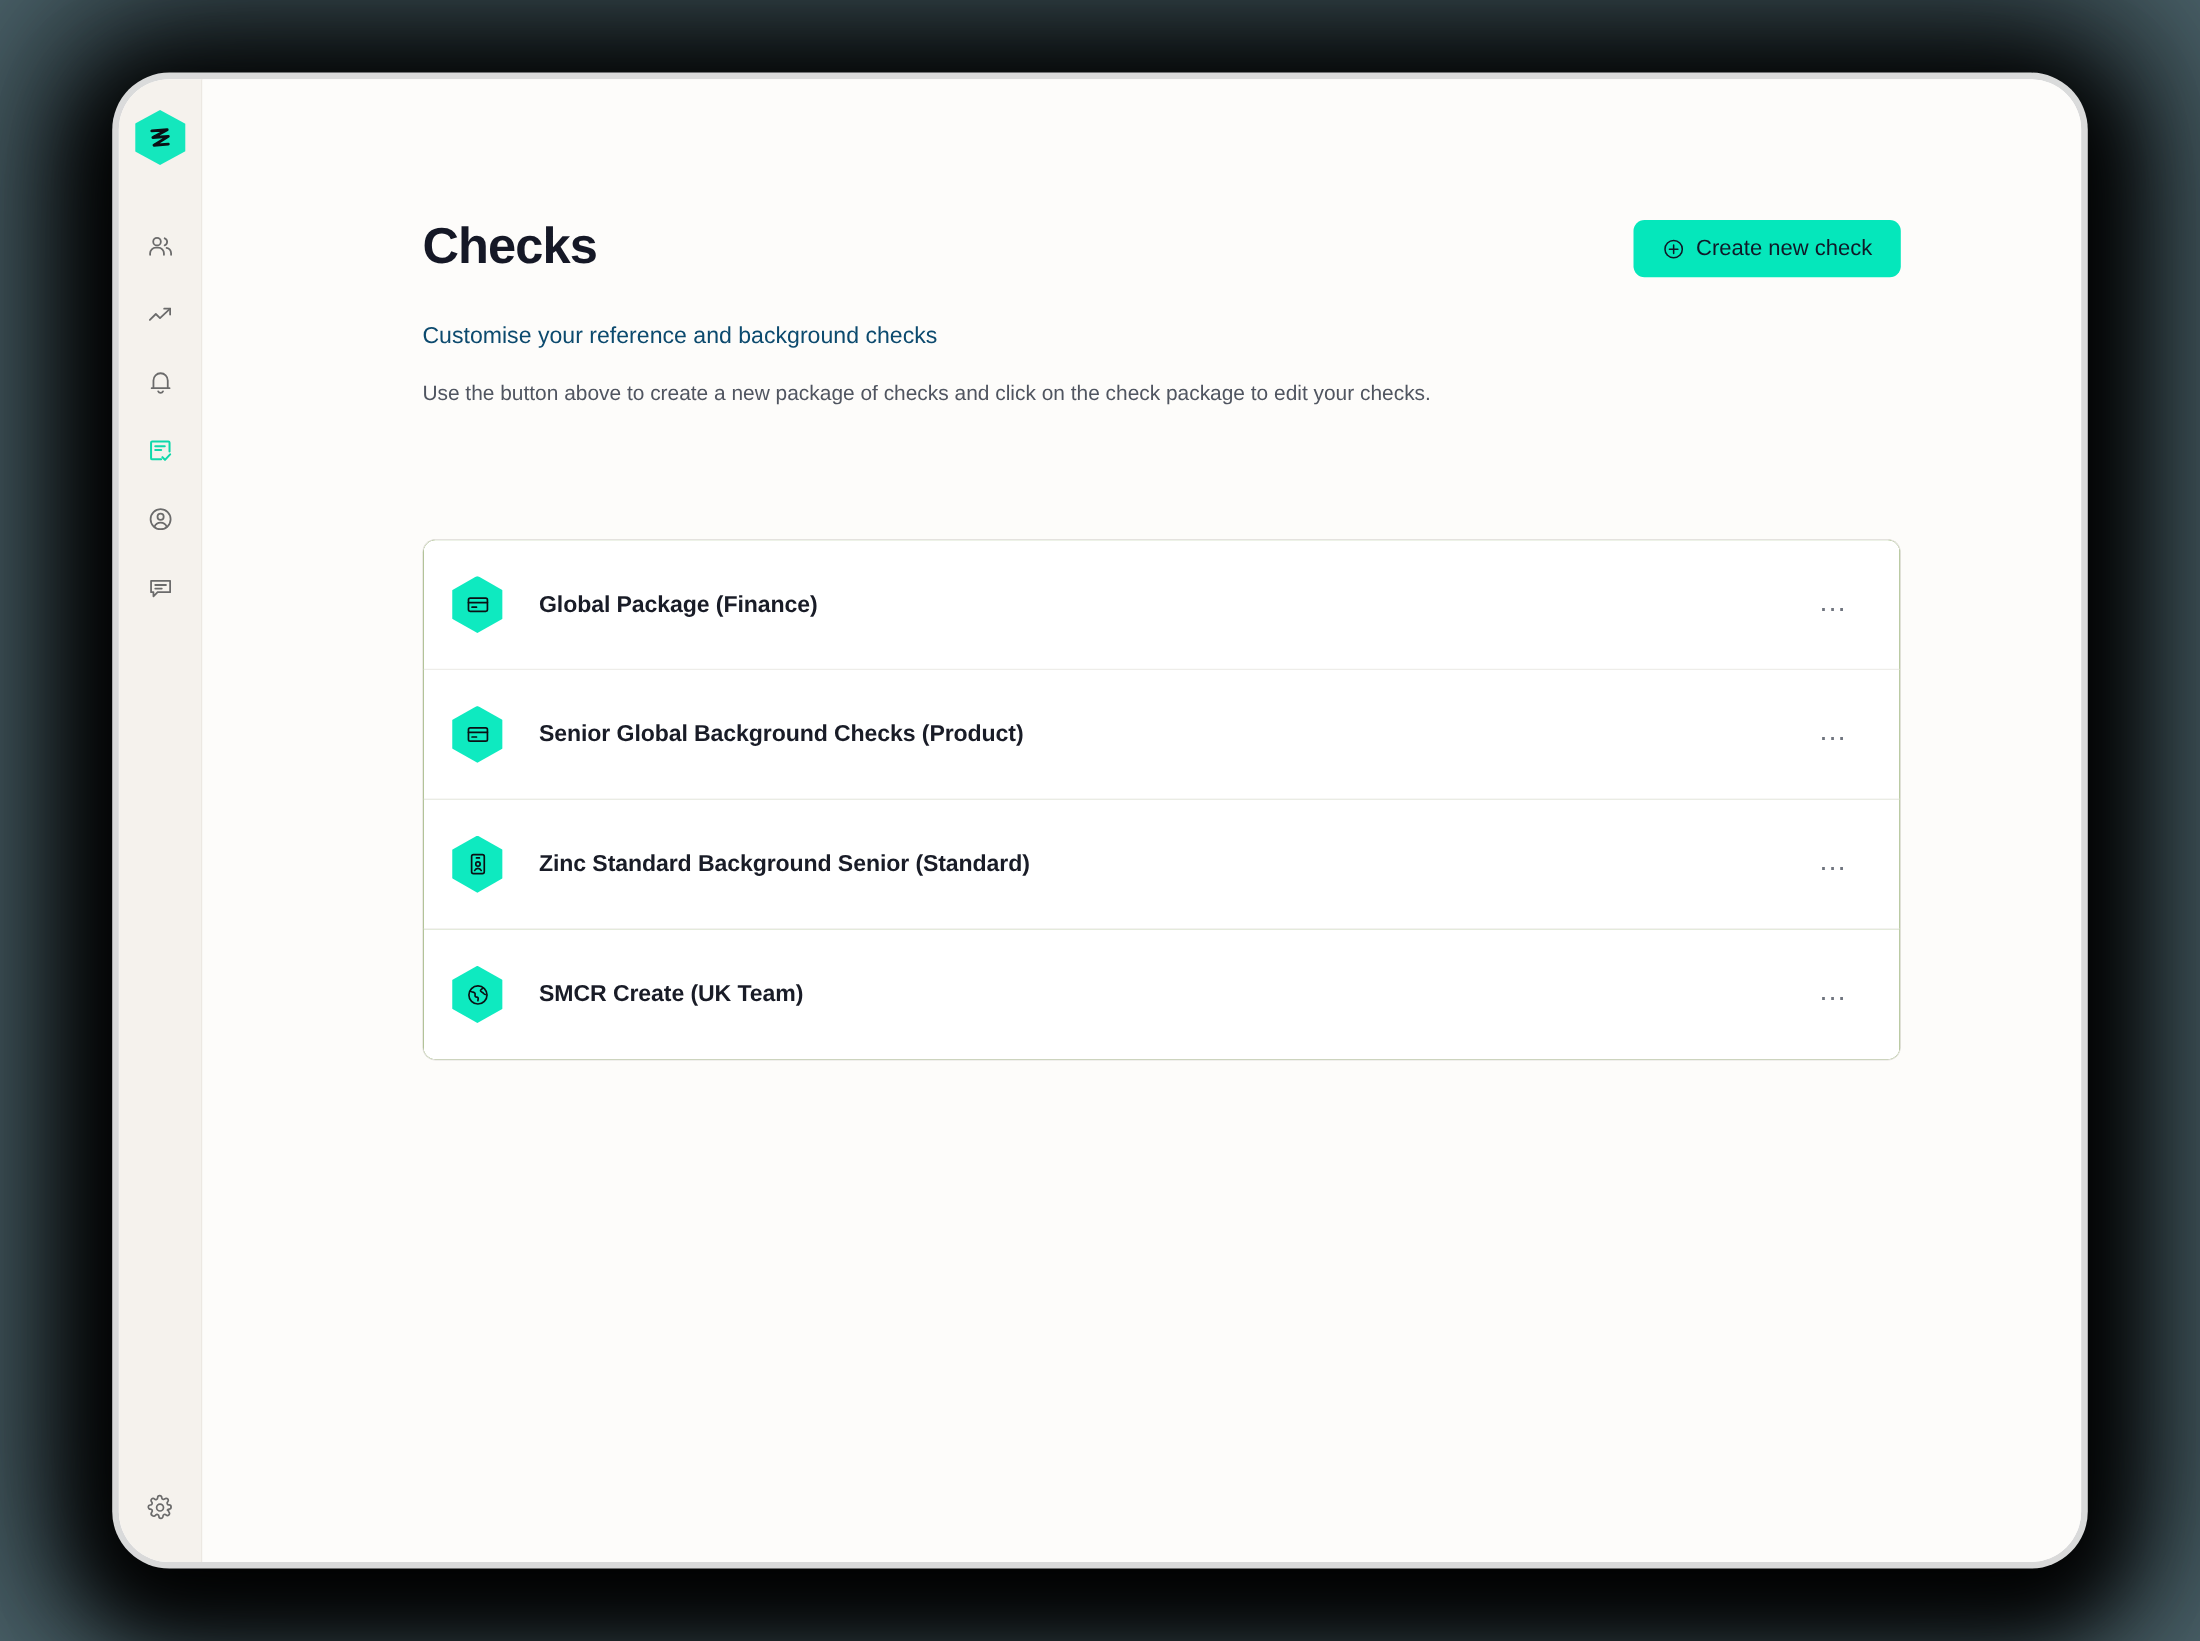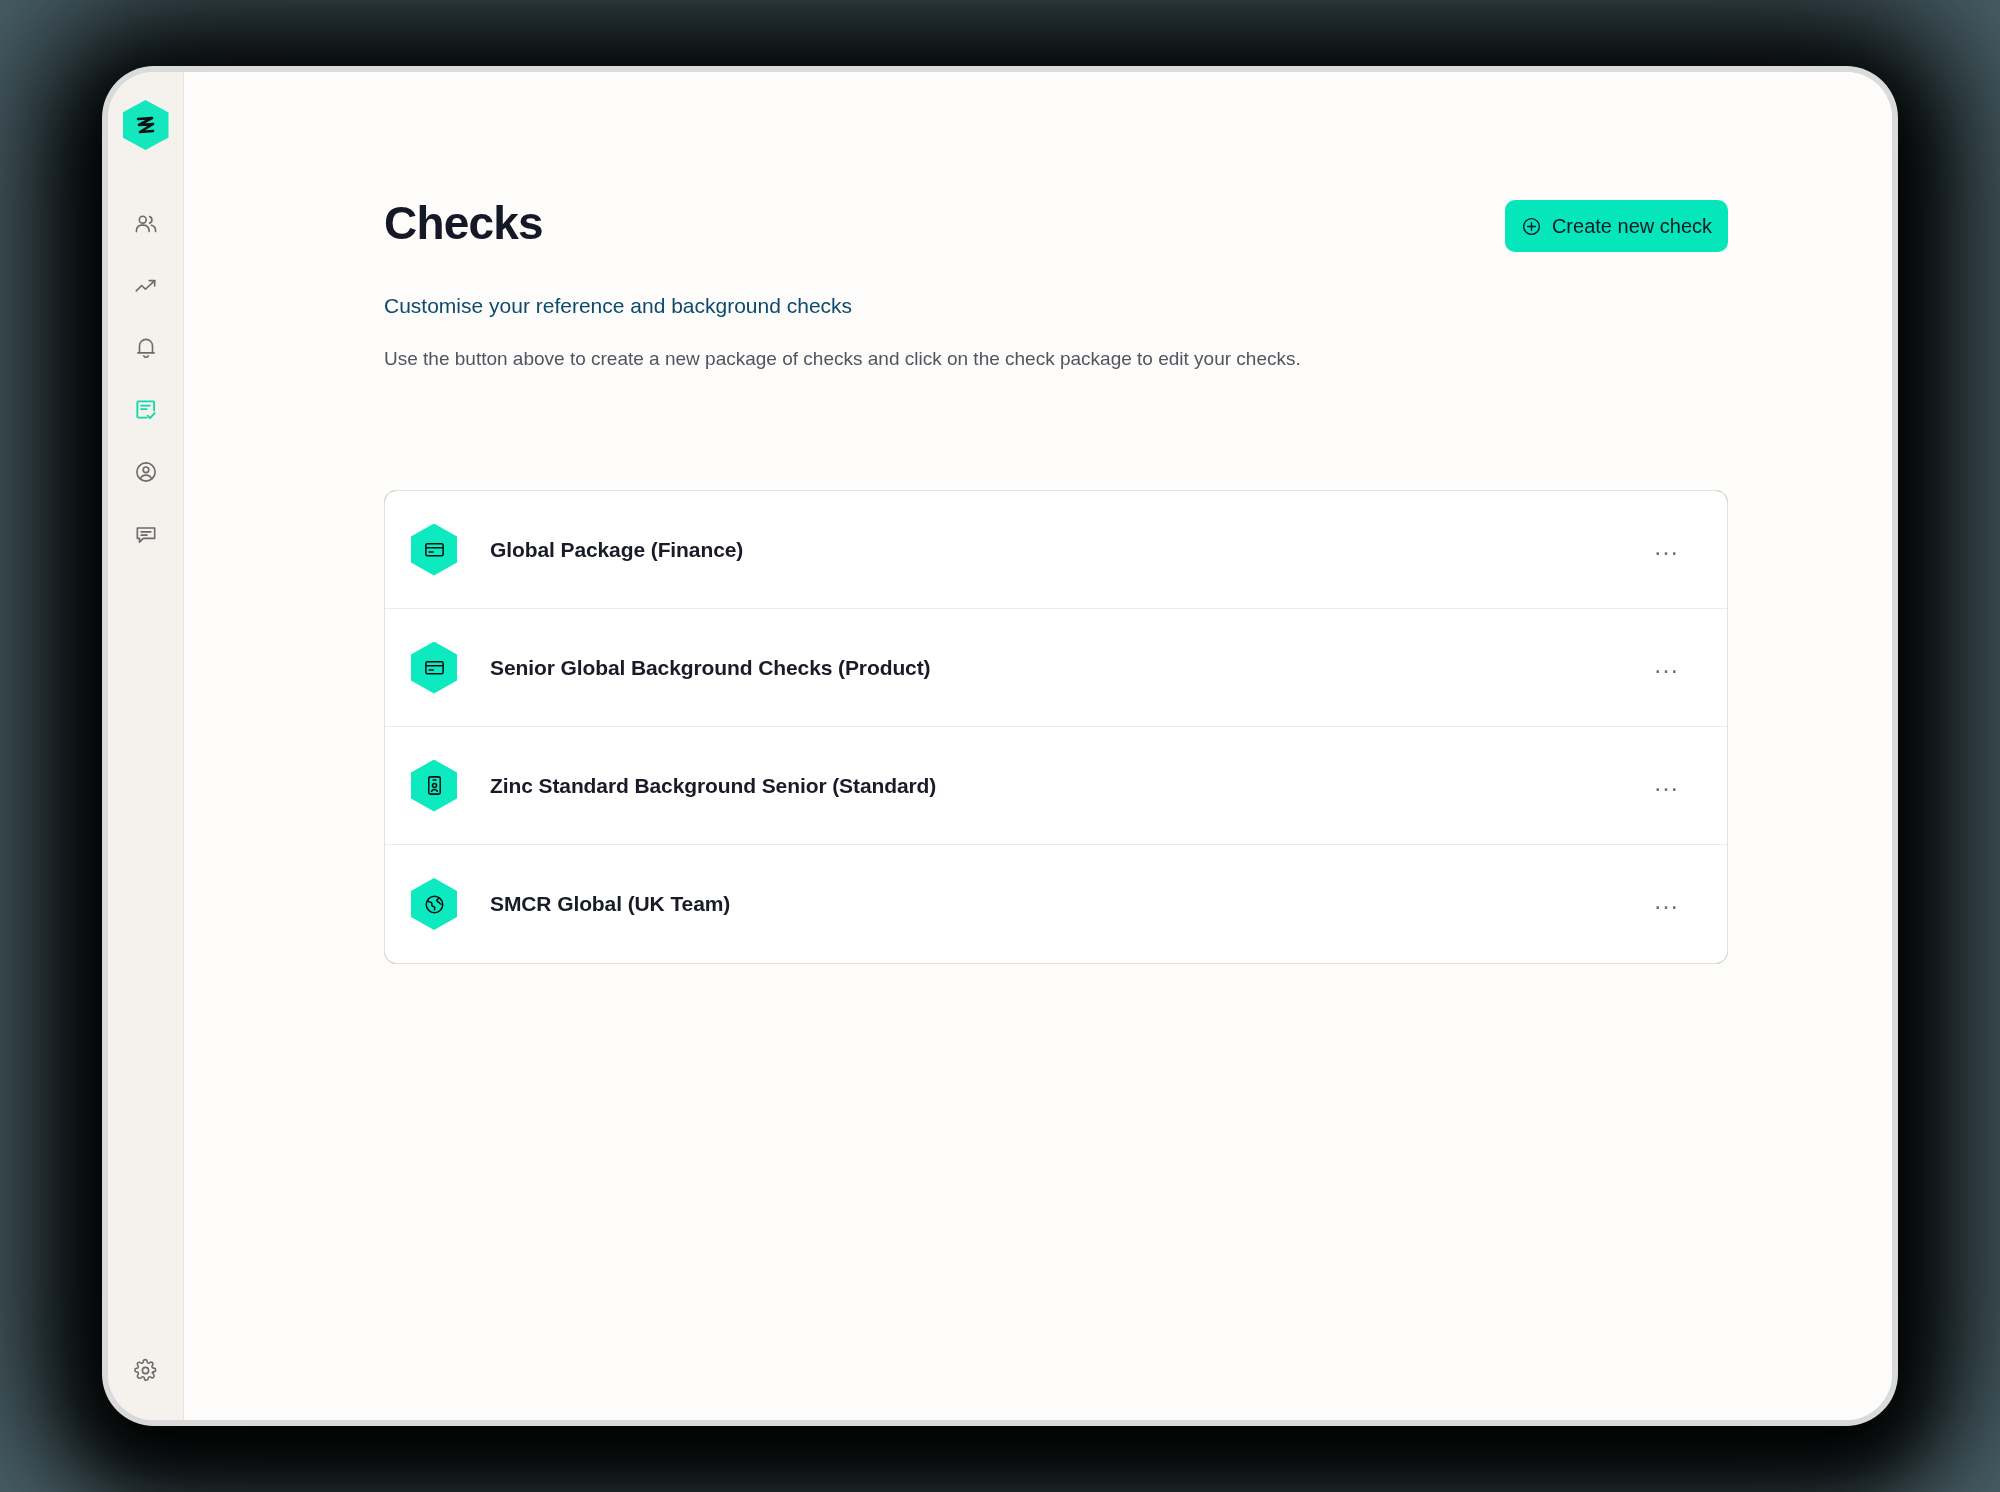--- a/index.html
+++ b/index.html
@@ -124,21 +124,21 @@
   }
 
   #create-new-check-button {
     display: inline-flex;
     align-items: center;
     gap: 10px;
     background: #05e7bb;
     color: #101827;
     border: none;
     border-radius: 10px;
-    padding: 0 16px;
+    padding: 0 26px;
     height: 52px;
     font-size: 20px;
     font-family: "Liberation Sans", sans-serif;
     font-weight: 400;
     cursor: pointer;
     white-space: nowrap;
   }
   #create-new-check-button svg { display: block; }
 
   #subtitle {
@@ -347,21 +347,21 @@
 
         <div class="check-row">
           <span class="row-hex">
             <span class="hexshape"></span>
             <svg width="23" height="23" viewBox="0 0 24 24" fill="none" stroke="#0b1014" stroke-width="1.6" stroke-linecap="round" stroke-linejoin="round">
               <circle cx="12" cy="12" r="8.6"></circle>
               <path d="M5 8.6c2 1.2 3.1.4 4 1.6.9 1.2-.4 2.3.6 3.3 1 1 2.2.2 2.6 1.4.3.9-.4 1.7-.2 2.6"></path>
               <path d="M16.6 5.4c-.6 1.1-2 1.3-2.2 2.4-.2 1.1 1.4 1.2 2.2 2 .8.8 1.3 1.7 2.3 1.8"></path>
             </svg>
           </span>
-          <span class="row-label">SMCR Global (UK Team)</span>
+          <span class="row-label">SMCR Create (UK Team)</span>
           <span class="row-menu">…</span>
         </div>
 
       </section>
 
     </div>
   </main>
 
 </div>
 

